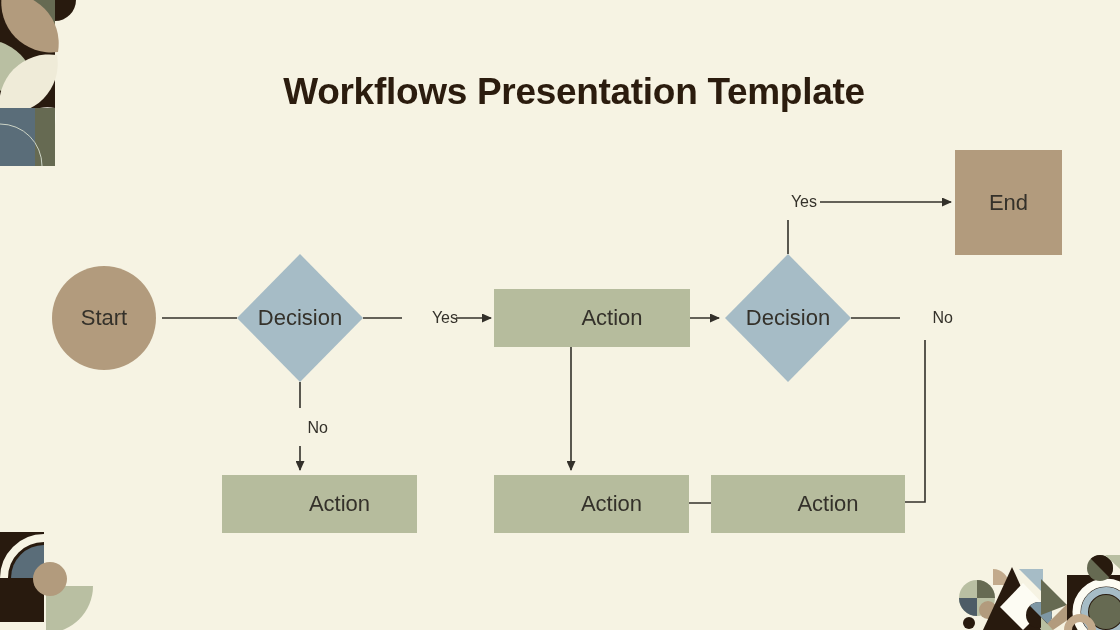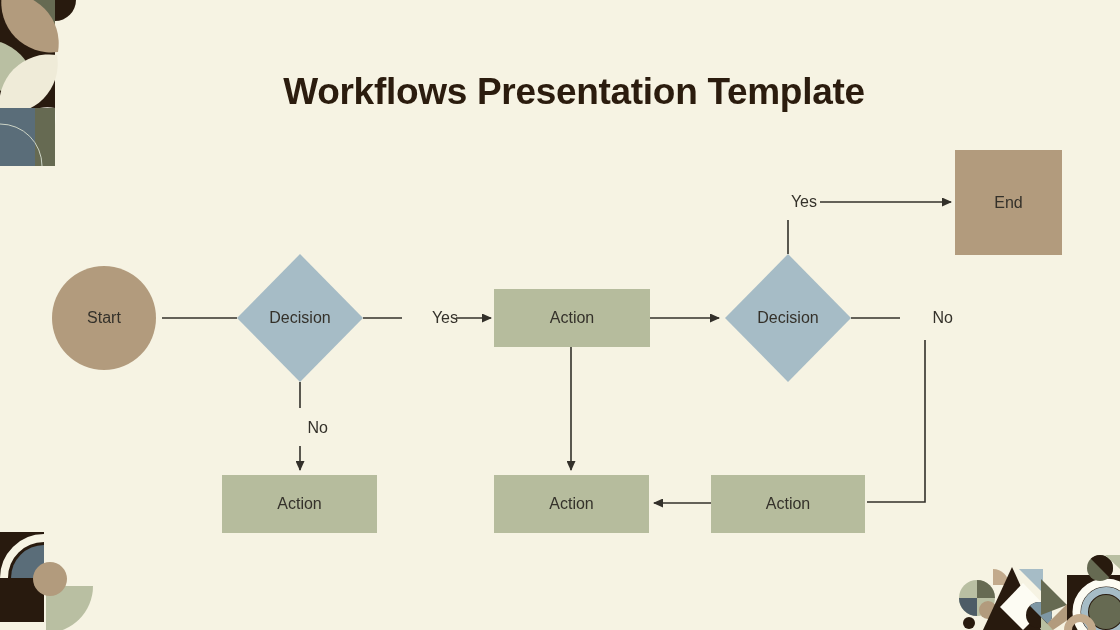--- a/index.html
+++ b/index.html
@@ -17,27 +17,27 @@
   .decor{position:absolute;pointer-events:none;}
   .title{
     position:absolute;top:57px;left:0;width:100%;margin:14px;
     text-align:center;font-size:37px;font-weight:800;letter-spacing:-0.3px;
     color:var(--p-title_text);
   }
   .connectors{position:absolute;left:0;top:0;width:1120px;height:630px;}
   .connectors path{stroke:var(--p-line);stroke-width:1.6;fill:none;}
   .node{
     position:absolute;display:flex;align-items:center;justify-content:center;
-    font-size:16px;color:var(--p-node_text);text-align:center;
+    font-size:22px;color:var(--p-node_text);text-align:center;
   }
   .node.circle{border-radius:50%;}
   .node.diamond{clip-path:polygon(50% 0,100% 50%,50% 100%,0 50%);}
   .fill-tan{background:var(--p-tan);}
   .fill-blue{background:var(--p-blue_gray);}
-  .fill-sage{background:var(--p-sage);}
+  .fill-sage{background:var(--p-sage);padding-left:40px;}
   .edge-label{
     position:absolute;width:56px;text-align:right;
     font-size:16px;line-height:20px;color:var(--p-node_text);
   }
 </style>
 </head>
 <body>
 
 <div class="stage">
 

